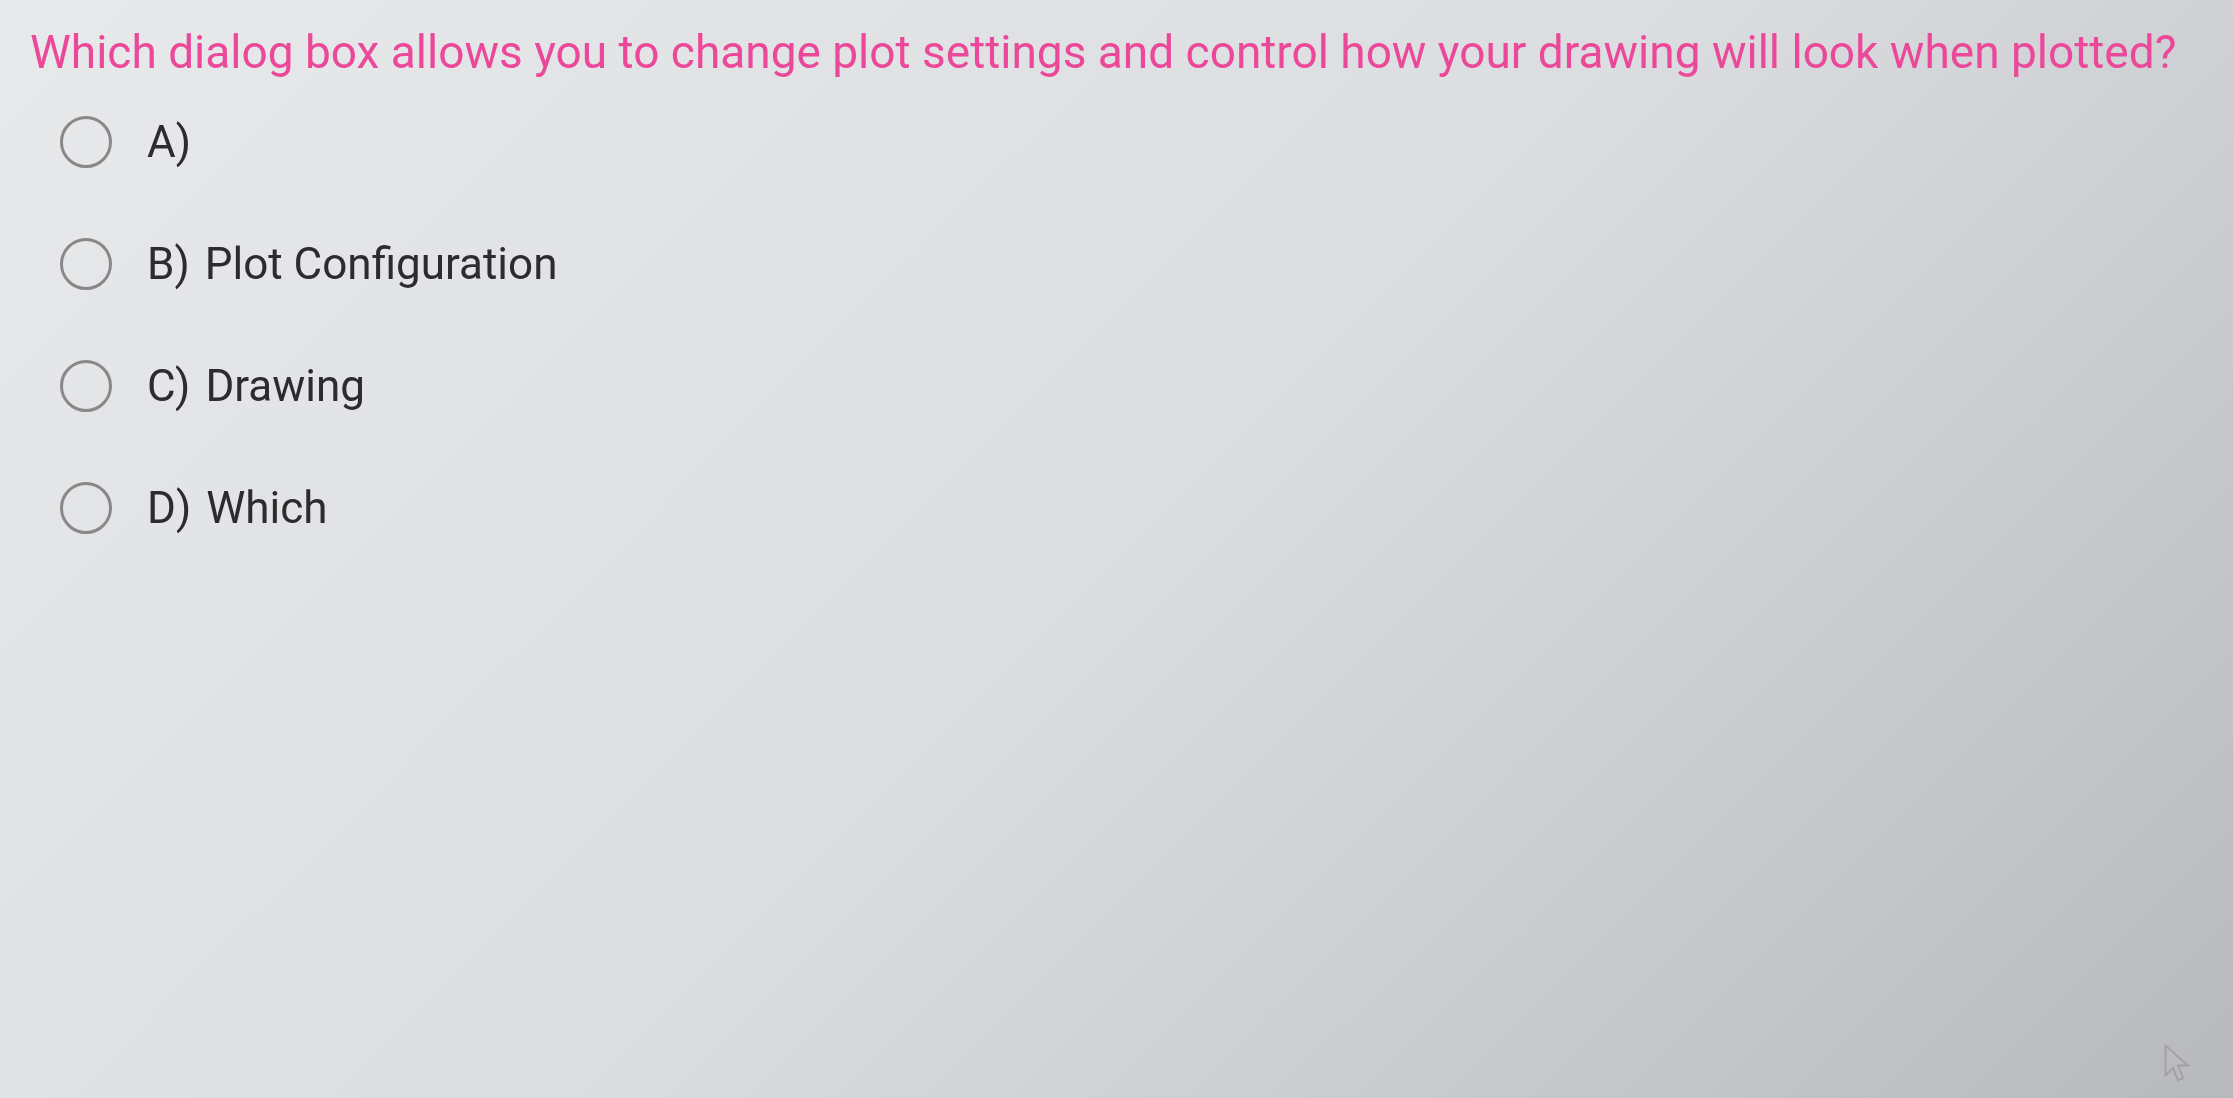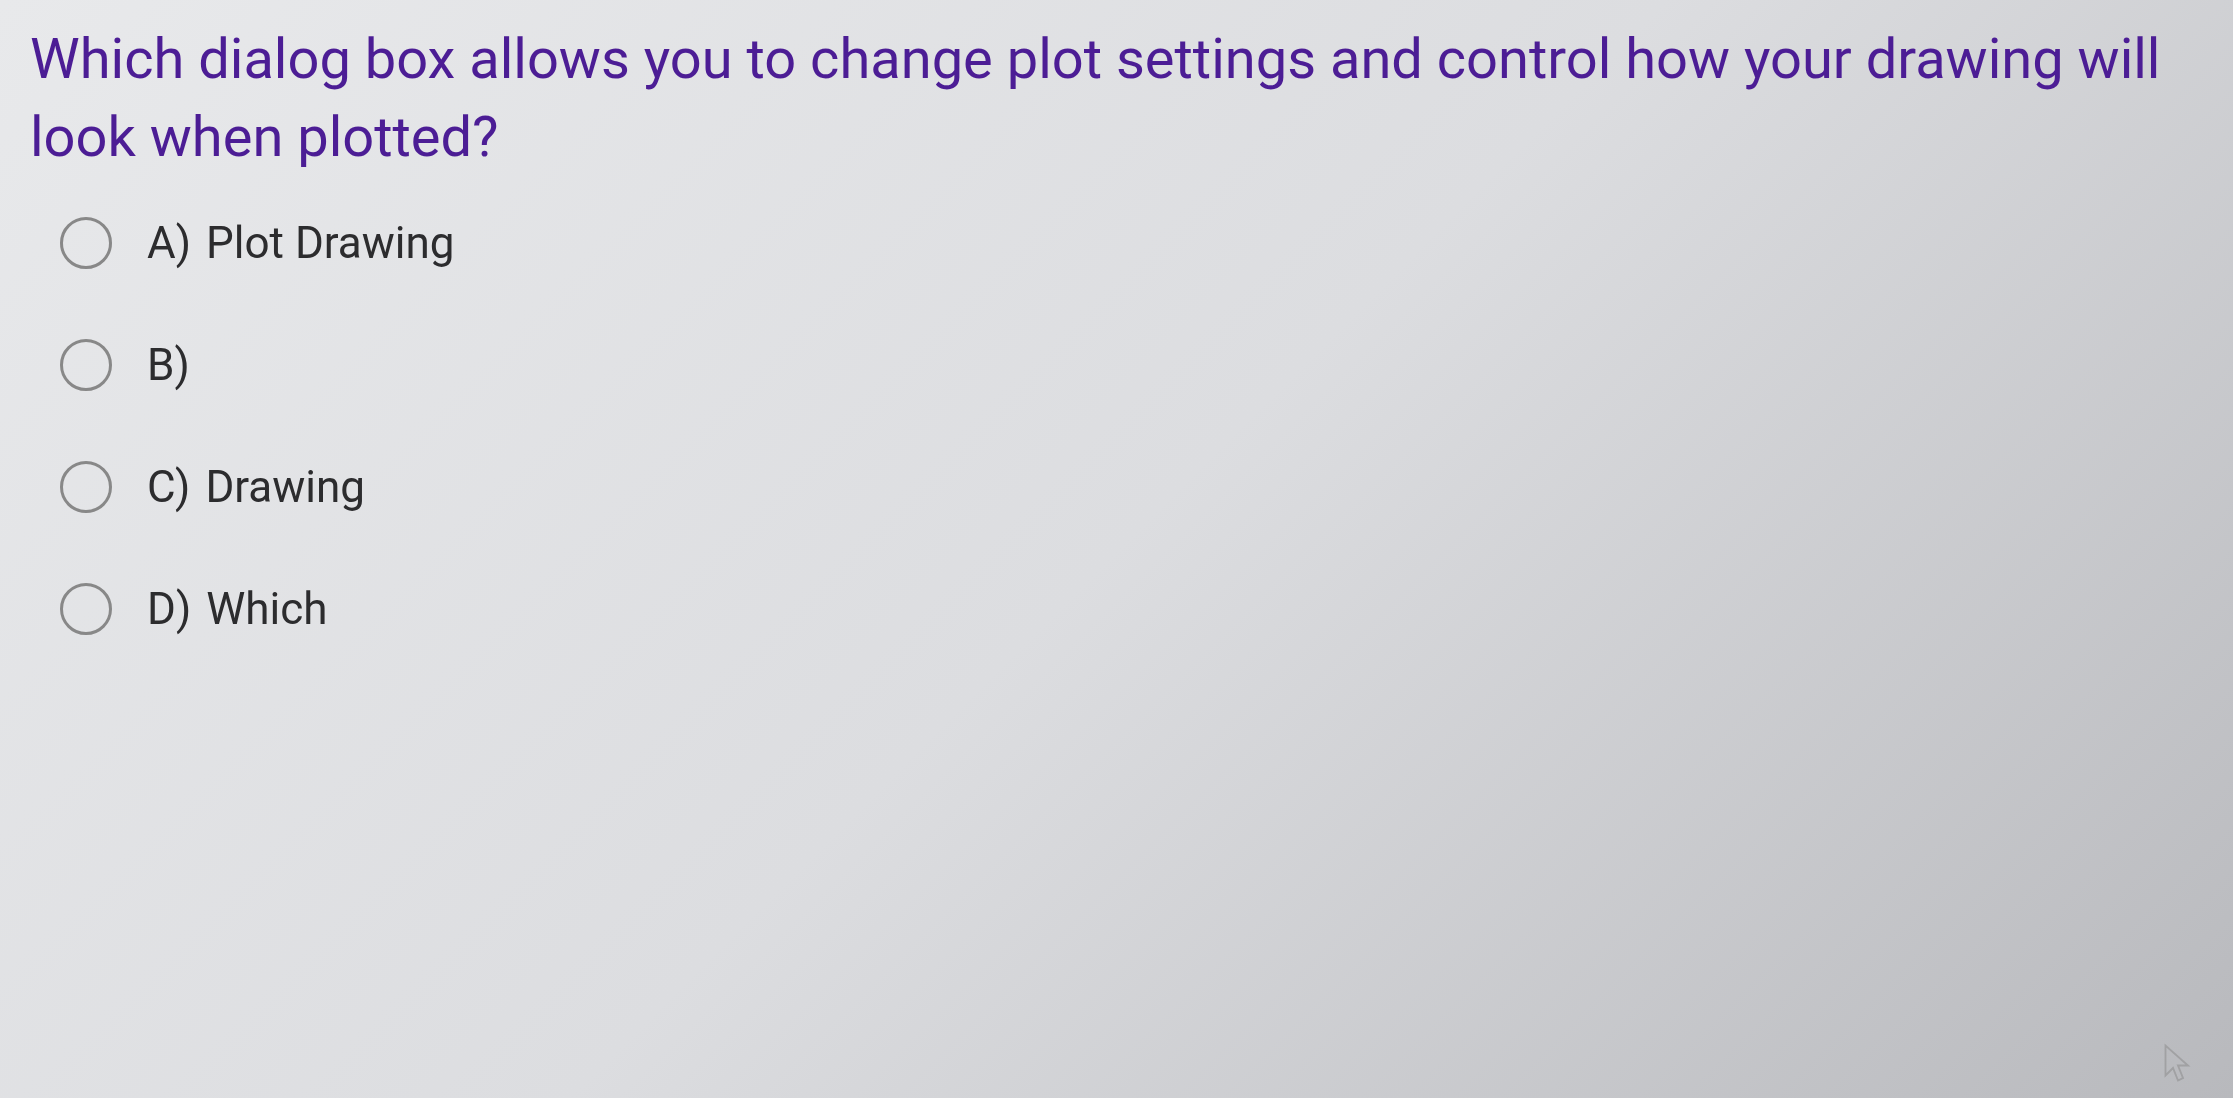--- a/index.html
+++ b/index.html
@@ -8,24 +8,24 @@
       padding: 0;
     }
     body {
       font-family: -apple-system, BlinkMacSystemFont, "Segoe UI", Roboto, Helvetica, Arial, sans-serif;
       background: linear-gradient(135deg, #e8e9eb 0%, #dcdde0 50%, #b8b9bd 100%);
       min-height: 100vh;
       padding: 20px 30px;
       color: #3a3a3c;
     }
     .question-text {
-      font-size: 56px;
+      font-size: 46px;
       line-height: 1.4;
-      color: #4c1d95;
-      margin-bottom: 40px;
+      color: #ec4899;
+      margin-bottom: 32px;
       font-weight: 400;
     }
     .options-container {
       display: flex;
       flex-direction: column;
       gap: 70px;
       padding-left: 30px;
     }
     .option-row {
       display: flex;
@@ -66,28 +66,28 @@
 </head>
 <body>
 
 <div class="question-text">Which dialog box allows you to change plot settings and control how your drawing will look when plotted?</div>
 
 <div class="options-container">
   <div class="option-row">
     <div class="radio-circle"></div>
     <div class="option-label">
       <span class="option-letter">A)</span>
-      <span class="option-text">Plot Drawing</span>
     </div>
   </div>
 
   <div class="option-row">
     <div class="radio-circle"></div>
     <div class="option-label">
       <span class="option-letter">B)</span>
+      <span class="option-text">Plot Configuration</span>
     </div>
   </div>
 
   <div class="option-row">
     <div class="radio-circle"></div>
     <div class="option-label">
       <span class="option-letter">C)</span>
       <span class="option-text">Drawing</span>
     </div>
   </div>

